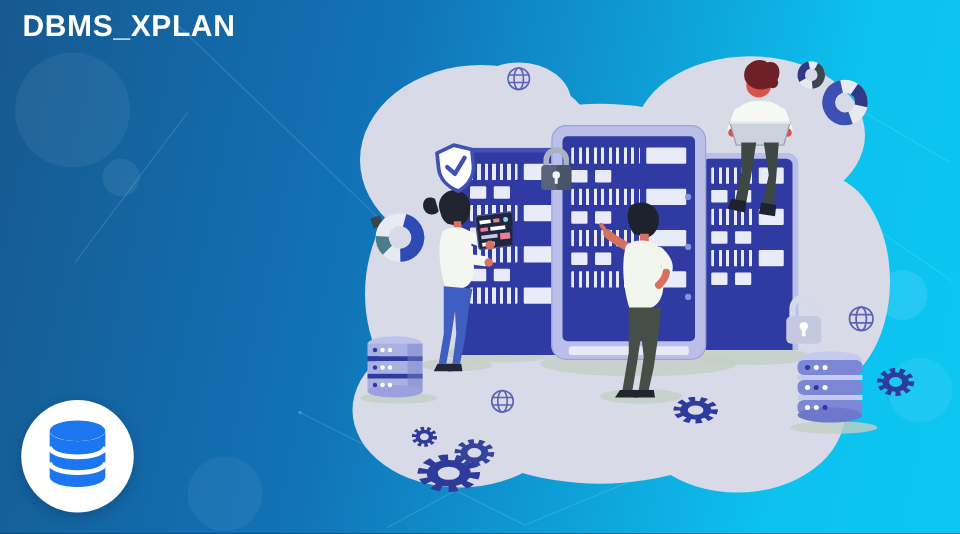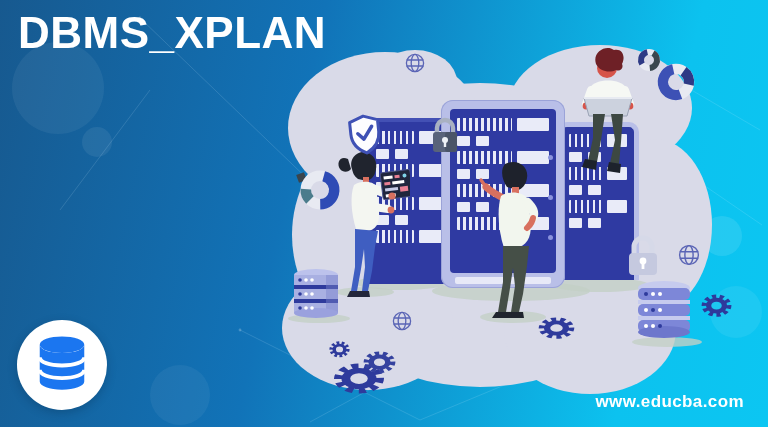--- a/index.html
+++ b/index.html
@@ -9,21 +9,21 @@
     background:linear-gradient(102deg,
       var(--bg-start,#17598f) 0%,
       var(--bg-mid,#1173b8) 38%,
       var(--bg-end,#0cc2ef) 82%,
       #0cc6f2 100%);
   }
   .bg-mesh{position:absolute;inset:0;z-index:0;}
   .glow{position:absolute;border-radius:50%;background:#fff;z-index:0;}
   .title{
     position:absolute;left:18px;top:8px;z-index:10;margin:0;
-    color:#fff;font-size:44px;font-weight:800;letter-spacing:.5px;
+    color:#fff;font-size:24px;font-weight:800;letter-spacing:.5px;
   }
   .blob{position:absolute;inset:0;z-index:1;}
   .shadow{position:absolute;border-radius:50%;background:var(--shadow-green,#c3d0c6);opacity:.8;z-index:2;}
   
   .tower{position:absolute;background:var(--navy,#2f3aa2);}
   .tower-left{left:366px;top:118px;width:80px;height:158px;z-index:3;
     border-radius:8px 8px 0 0;border-left:3px solid #9aa2e0;border-top:4px solid #4350b4;padding-top:4px;}
   .tower-right{left:557px;top:122px;width:72px;height:151px;z-index:3;
     border:5px solid var(--casing,#b9bfe8);border-bottom:none;border-radius:10px 10px 0 0;padding-top:2px;}
   .tower-mid{left:441px;top:100px;width:124px;height:188px;z-index:4;
@@ -378,15 +378,14 @@
 
   <div class="logo-circle">
     <svg width="58" height="60" viewBox="0 0 58 62">
       <ellipse cx="29" cy="10" rx="23" ry="8.5" fill="#1b76f0"></ellipse>
       <path d="M6 10 C6 15 16 18.5 29 18.5 C42 18.5 52 15 52 10 V48 C52 52.7 42 56.5 29 56.5 C16 56.5 6 52.7 6 48 Z" fill="#1b76f0"></path>
       <path d="M6 23 C6 28 16 31.5 29 31.5 C42 31.5 52 28 52 23" fill="none" stroke="#ffffff" stroke-width="4"></path>
       <path d="M6 36 C6 41 16 44.5 29 44.5 C42 44.5 52 41 52 36" fill="none" stroke="#ffffff" stroke-width="4"></path>
     </svg>
   </div>
 
-  <div class="footer-url">www.educba.com</div>
 
 </div>
 
 </body></html>

